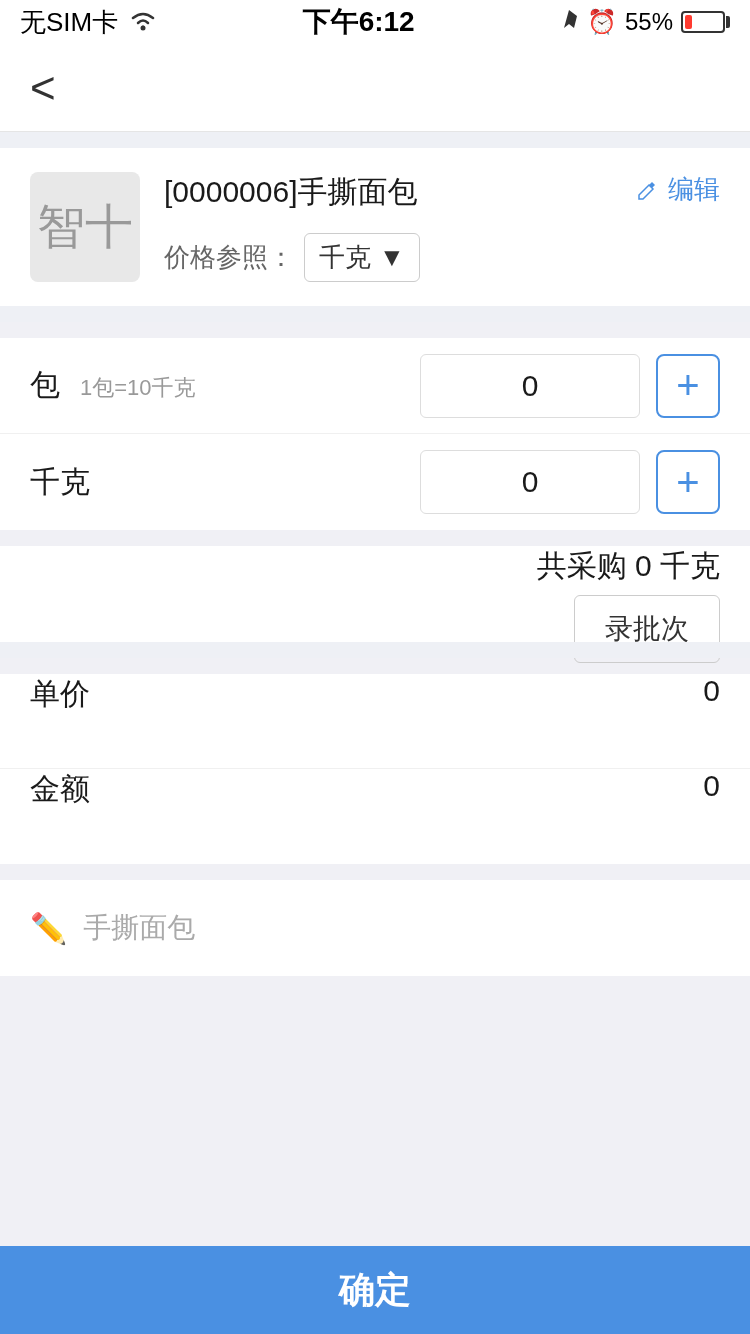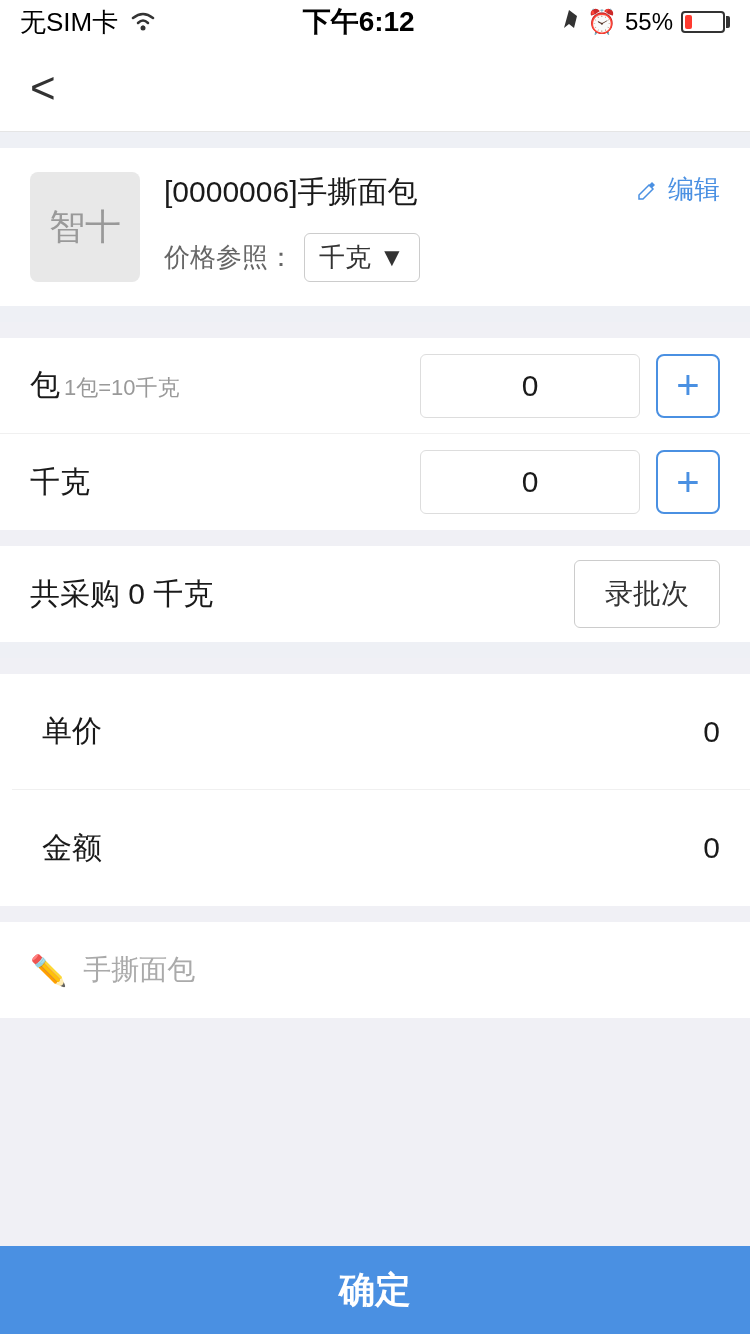--- a/index.html
+++ b/index.html
@@ -92,21 +92,21 @@
       width: 110px;
       height: 110px;
       background: #e8e8e8;
       border-radius: 8px;
       display: flex;
       align-items: center;
       justify-content: center;
       flex-shrink: 0;
     }
     .product-image-placeholder {
-      font-size: 36px;
+      font-size: 48px;
       color: #999;
       line-height: 1.2;
     }
     .product-info { flex: 1; }
     .product-name-row {
       display: flex;
       justify-content: flex-end;
       align-items: flex-start;
       margin-bottom: 20px;
     }
@@ -177,21 +177,21 @@
     }
     .input-row:last-child { border-bottom: none; }
     .input-label {
       font-size: 30px;
       color: #1a1a1a;
       min-width: 80px;
     }
     .input-sublabel {
       font-size: 22px;
       color: #999;
-      margin-left: 4px;
+      margin-left: 20px;
     }
     .input-field-wrapper {
       flex: 1;
       display: flex;
       align-items: center;
       justify-content: flex-end;
       gap: 16px;
     }
     .number-input {
       width: 220px;
@@ -217,50 +217,51 @@
       font-weight: 300;
     }
 
     
     .summary-section {
       background: #fff;
       margin-top: 16px;
     }
     .summary-row {
       display: flex;
-      align-items: center;
+      align-items: flex-end;
       justify-content: space-between;
       padding: 0 30px;
       height: 96px;
+      flex-direction: column;
     }
     .summary-text {
       font-size: 30px;
       color: #1a1a1a;
     }
     .batch-btn {
       border: 1px solid #ccc;
       border-radius: 6px;
       padding: 14px 30px;
       font-size: 28px;
       color: #333;
+      margin-top: 8px;
     }
 
     
     .price-section {
       background: #fff;
       margin-top: 16px;
     }
     .price-row {
       display: flex;
-      align-items: center;
+      align-items: flex-start;
       justify-content: space-between;
       padding: 0 30px;
-      height: 116px;
+      height: 95px;
       border-bottom: 1px solid #f0f0f0;
-      margin-left: 12px;
     }
     .price-row:last-child { border-bottom: none; }
     .price-label {
       font-size: 30px;
       color: #1a1a1a;
     }
     .price-value {
       font-size: 30px;
       color: #1a1a1a;
     }

